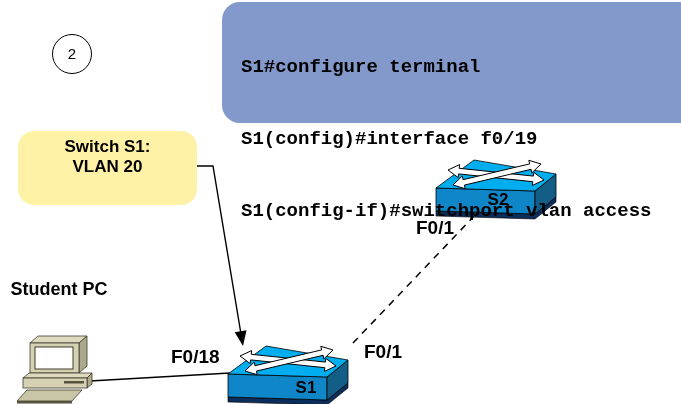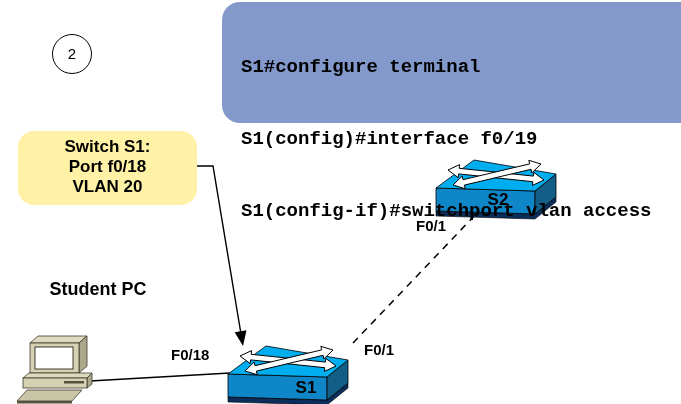--- a/index.html
+++ b/index.html
@@ -22,23 +22,23 @@
     border-radius:16px; box-sizing:border-box; padding-top:6px;
     text-align:center; font-weight:bold; font-size:17px; line-height:20px; color:#000;
   }
   .step-badge {
     position:absolute; left:52px; top:34px; width:38px; height:38px;
     border:1.6px solid #000; border-radius:50%; background:#fff;
     text-align:center; line-height:38px; font-size:15px; color:#000;
   }
   .pc-label {
     position:absolute; left:0px; top:279px; width:118px; text-align:center;
-    font-weight:bold; font-size:18px; line-height:21px; color:#000;margin-left:39px;
+    font-weight:bold; font-size:18px; line-height:21px; color:#000;
   }
-  .port-label { position:absolute; font-weight:bold; font-size:15px; color:#000; }
+  .port-label { position:absolute; font-weight:bold; font-size:19px; color:#000; }
   .port-f018 { left:171px; top:346px;text-align:right; }
   .port-f01-s1 { left:364px; top:341px; }
   .port-f01-s2 { left:416px; top:217px; }
   .switch-label { position:absolute; width:124px; text-align:center;
     font-weight:bold; font-size:17px; color:#000; }
   .label-s1 { left:228px; top:378px;margin-left:16px; }
   .label-s2 { left:436px; top:190px; }
 </style>
 </head>
 <body>
@@ -86,21 +86,20 @@
   <div class="cli-box" style="background-color: rgb(131, 152, 203);">
     <div>S1#configure terminal</div>
     <div>S1(config)#interface f0/19</div>
     <div>S1(config-if)#switchport vlan access</div>
   </div>
 
   <div class="step-badge">2</div>
 
   <div class="callout" style="background-color: rgb(255, 241, 166);">
     <div>Switch S1:</div>
-    <div>Port f0/18</div>
     <div>VLAN 20</div>
   </div>
 
   <div class="pc-label">
     <div>Student PC</div>
   </div>
 
   <div class="port-label port-f018">F0/18</div>
   <div class="port-label port-f01-s1">F0/1</div>
   <div class="port-label port-f01-s2">F0/1</div>

